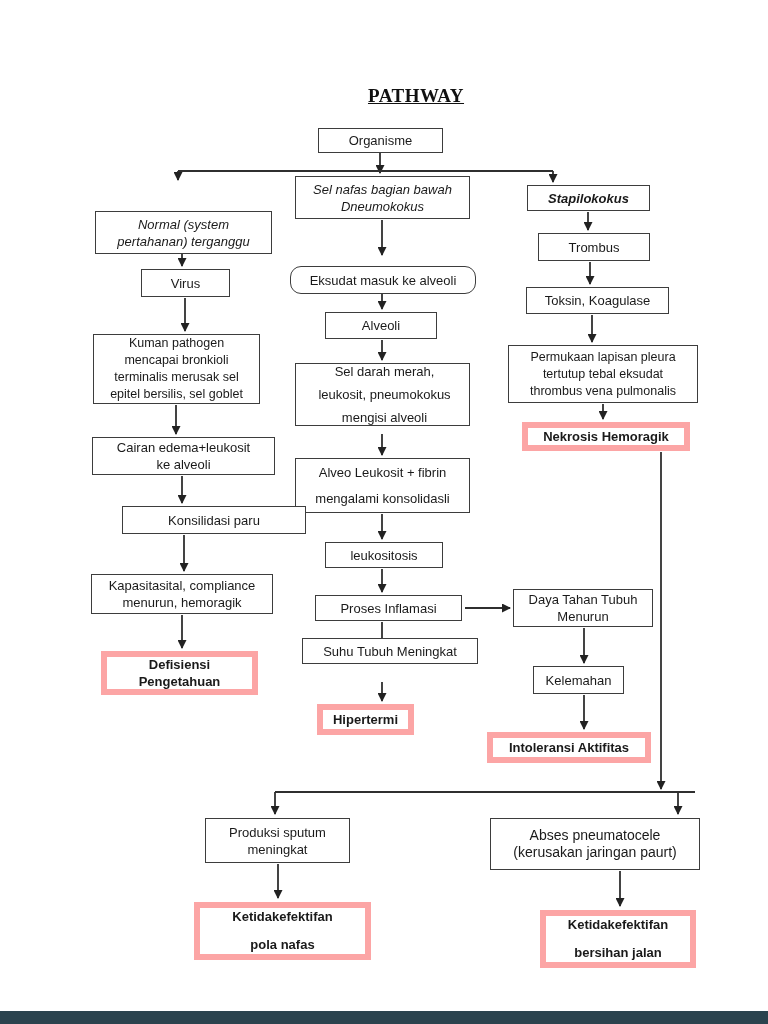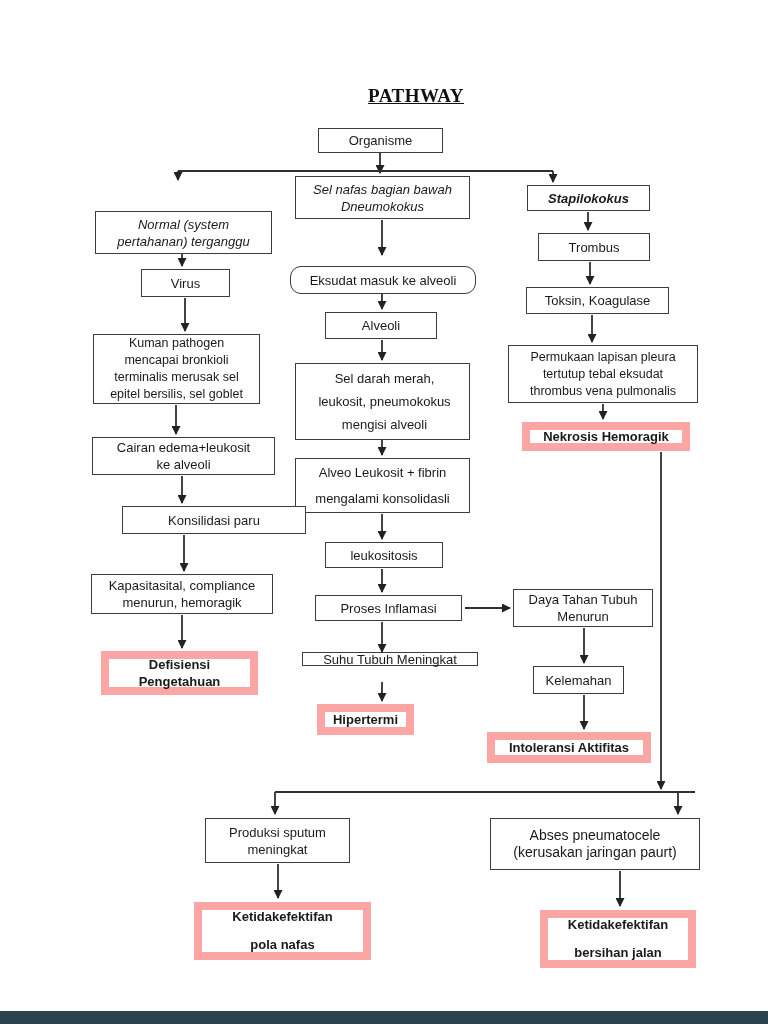--- a/index.html
+++ b/index.html
@@ -6,45 +6,45 @@
   #page{position:relative;width:768px;height:1024px;background:#ffffff;overflow:hidden;
         font-family:"Liberation Sans",sans-serif;}
   #connectors{position:absolute;left:0;top:0;width:768px;height:1024px;}
   #title{position:absolute;left:0;top:85px;width:768px;text-align:center;
          font-family:"Liberation Serif",serif;font-weight:bold;font-size:19px;
          text-decoration:underline;letter-spacing:.5px;color:#111;padding-left:32px;}
   .n{position:absolute;display:flex;align-items:center;justify-content:center;
      text-align:center;background:#fff;border:1.6px solid #3d3d3d;
      font-size:13px;line-height:17px;color:#1a1a1a;white-space:pre-line;
      box-sizing:border-box;padding:1px 4px;}
-  .bold{border:8px solid #fca5a5;font-weight:bold;}
+  .bold{border:6px solid #fca5a5;font-weight:bold;}
   .it{font-style:italic;}
   .bi{font-style:italic;font-weight:bold;}
   #n-organisme{left:318px;top:128px;width:125px;height:25px;}
   #n-normal{left:95px;top:183px;width:177px;height:43px;margin-top:28px;}
   #n-selnafas{left:295px;top:176px;width:175px;height:43px;}
   #n-stapilokokus{left:527px;top:185px;width:123px;height:26px;}
   #n-virus{left:141px;top:269px;width:89px;height:28px;}
   #n-trombus{left:538px;top:233px;width:112px;height:28px;}
   #n-eksudat{left:290px;top:266px;width:186px;height:28px;border-radius:11px;}
   #n-alveoli{left:325px;top:312px;width:112px;height:27px;}
   #n-toksin{left:526px;top:287px;width:143px;height:27px;}
   #n-kuman{left:93px;top:334px;width:167px;height:70px;font-size:12.5px;}
-  #n-seldarah{left:295px;top:363px;width:175px;height:77px;line-height:23px;padding-left:8px;}
+  #n-seldarah{left:295px;top:363px;width:175px;height:63px;line-height:23px;padding-left:8px;}
   #n-permukaan{left:508px;top:345px;width:190px;height:58px;font-size:12.5px;}
   #n-nekrosis{left:522px;top:422px;width:168px;height:29px;}
   #n-cairan{left:92px;top:437px;width:183px;height:38px;}
   #n-alveo{left:295px;top:458px;width:175px;height:55px;line-height:26px;}
   #n-konsilidasi{left:92px;top:506px;width:184px;height:28px;margin-left:30px;}
   #n-leukositosis{left:325px;top:542px;width:118px;height:26px;}
   #n-kapasitasital{left:91px;top:574px;width:182px;height:40px;}
   #n-proses{left:315px;top:595px;width:147px;height:26px;}
   #n-daya{left:513px;top:589px;width:140px;height:38px;}
   #n-defisiensi{left:101px;top:651px;width:157px;height:44px;}
-  #n-suhu{left:302px;top:652px;width:176px;height:14px;}
+  #n-suhu{left:302px;top:638px;width:176px;height:26px;}
   #n-kelemahan{left:533px;top:666px;width:91px;height:28px;}
   #n-hipertermi{left:317px;top:704px;width:97px;height:31px;}
   #n-intoleransi{left:487px;top:732px;width:164px;height:31px;}
   #n-produksi{left:205px;top:818px;width:145px;height:45px;}
   #n-abses{left:490px;top:818px;width:210px;height:52px;font-size:14px;}
   #n-ketidakpola{left:194px;top:902px;width:177px;height:58px;line-height:28px;}
   #n-ketidakbersihan{left:540px;top:910px;width:156px;height:58px;line-height:28px;}
   #viewer-bar{position:absolute;left:0;top:1011px;width:768px;height:13px;background:#2b434e;}
 </style>
 </head>

